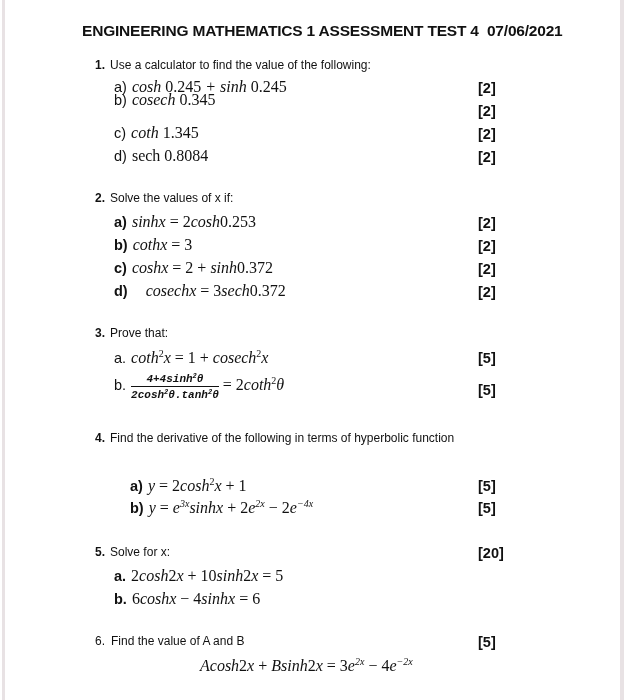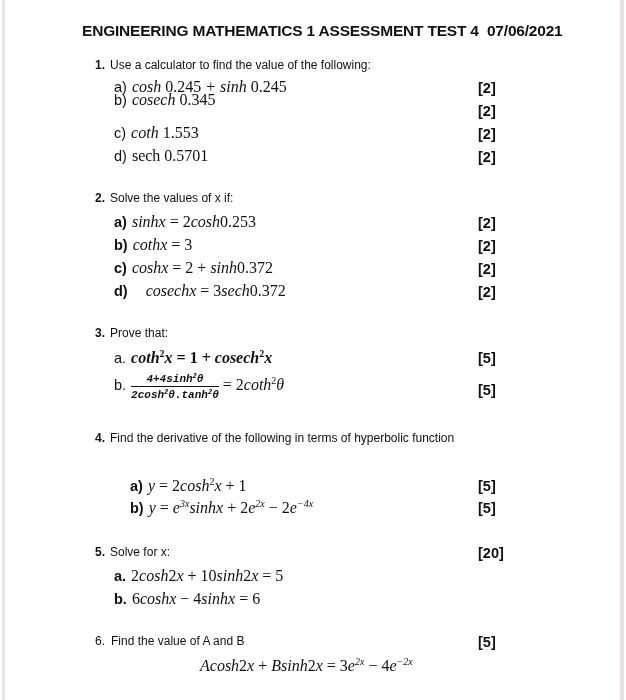--- a/index.html
+++ b/index.html
@@ -7,21 +7,21 @@
          font-family: "Liberation Sans", "DejaVu Sans", sans-serif; color: #111; }
   .edge-l { position: absolute; left: 2px; top: 0; width: 3px; height: 700px; background: #e8e2e4; }
   .edge-r { position: absolute; left: 620px; top: 0; width: 4px; height: 700px; background: #e8e2e4; }
   .page-title { position: absolute; left: 82px; top: 22px; font-size: 15.5px; font-weight: bold; letter-spacing: -0.2px; white-space: pre; }
   .q-head { position: absolute; left: 95px; font-size: 12px; white-space: nowrap; }
   .q-head .num { font-weight: bold; margin-right: 5px; }
   .item { position: absolute; left: 114px; font-size: 14.5px; white-space: nowrap; }
   .item .lbl { margin-right: 5px; }
   .item .lbl.b { font-weight: bold; }
   .math { font-family: "Liberation Serif", "DejaVu Serif", serif; font-weight: normal; font-style: italic; font-size: 16px; }
-  .math.plain { font-weight: bold; margin-top: 44px; }
+  .math.plain { font-weight: normal; margin-top: 44px; }
   .math .n { font-style: normal; }
   .math sup { font-size: 10px; vertical-align: 6px; }
   .mark { position: absolute; left: 478px; font-size: 14.5px; font-weight: bold; }
   .frac { display: inline-block; vertical-align: middle; text-align: center; font-family: Liberation Mono, monospace; font-weight: bold; font-style: italic; font-size: 11px; }
   .frac .numr { display: block; border-bottom: 1px solid #111; padding: 0 2px 1px; }
   .frac .den { display: block; padding-top: 1px; }
   .frac sup { font-size: 7px; vertical-align: 4px; }
   .centered-eq { position: absolute; left: 200px; top: 656px; }
 </style>
 </head>
@@ -37,25 +37,25 @@
 </div>
 <div class="item" style="top:78px">
   <span class="lbl">a)</span><span class="math">cosh <span class="n">0.245</span> + sinh <span class="n">0.245</span></span>
 </div>
 <div class="mark" style="top:80px">[2]</div>
 <div class="item" style="top:91px">
   <span class="lbl">b)</span><span class="math">cosech <span class="n">0.345</span></span>
 </div>
 <div class="mark" style="top:103px">[2]</div>
 <div class="item" style="top:124px">
-  <span class="lbl">c)</span><span class="math">coth <span class="n">1.553</span></span>
+  <span class="lbl">c)</span><span class="math">coth <span class="n">1.345</span></span>
 </div>
 <div class="mark" style="top:126px">[2]</div>
 <div class="item" style="top:147px">
-  <span class="lbl">d)</span><span class="math"><span class="n">sech 0.5701</span></span>
+  <span class="lbl">d)</span><span class="math"><span class="n">sech 0.8084</span></span>
 </div>
 <div class="mark" style="top:149px">[2]</div>
 
 <div class="q-head" style="top:191px">
   <span class="num">2.</span><span>Solve the values of x if:</span>
 </div>
 <div class="item" style="top:213px">
   <span class="lbl b">a)</span><span class="math">sinhx <span class="n">=</span> <span class="n">2</span>cosh<span class="n">0.253</span></span>
 </div>
 <div class="mark" style="top:215px">[2]</div>

